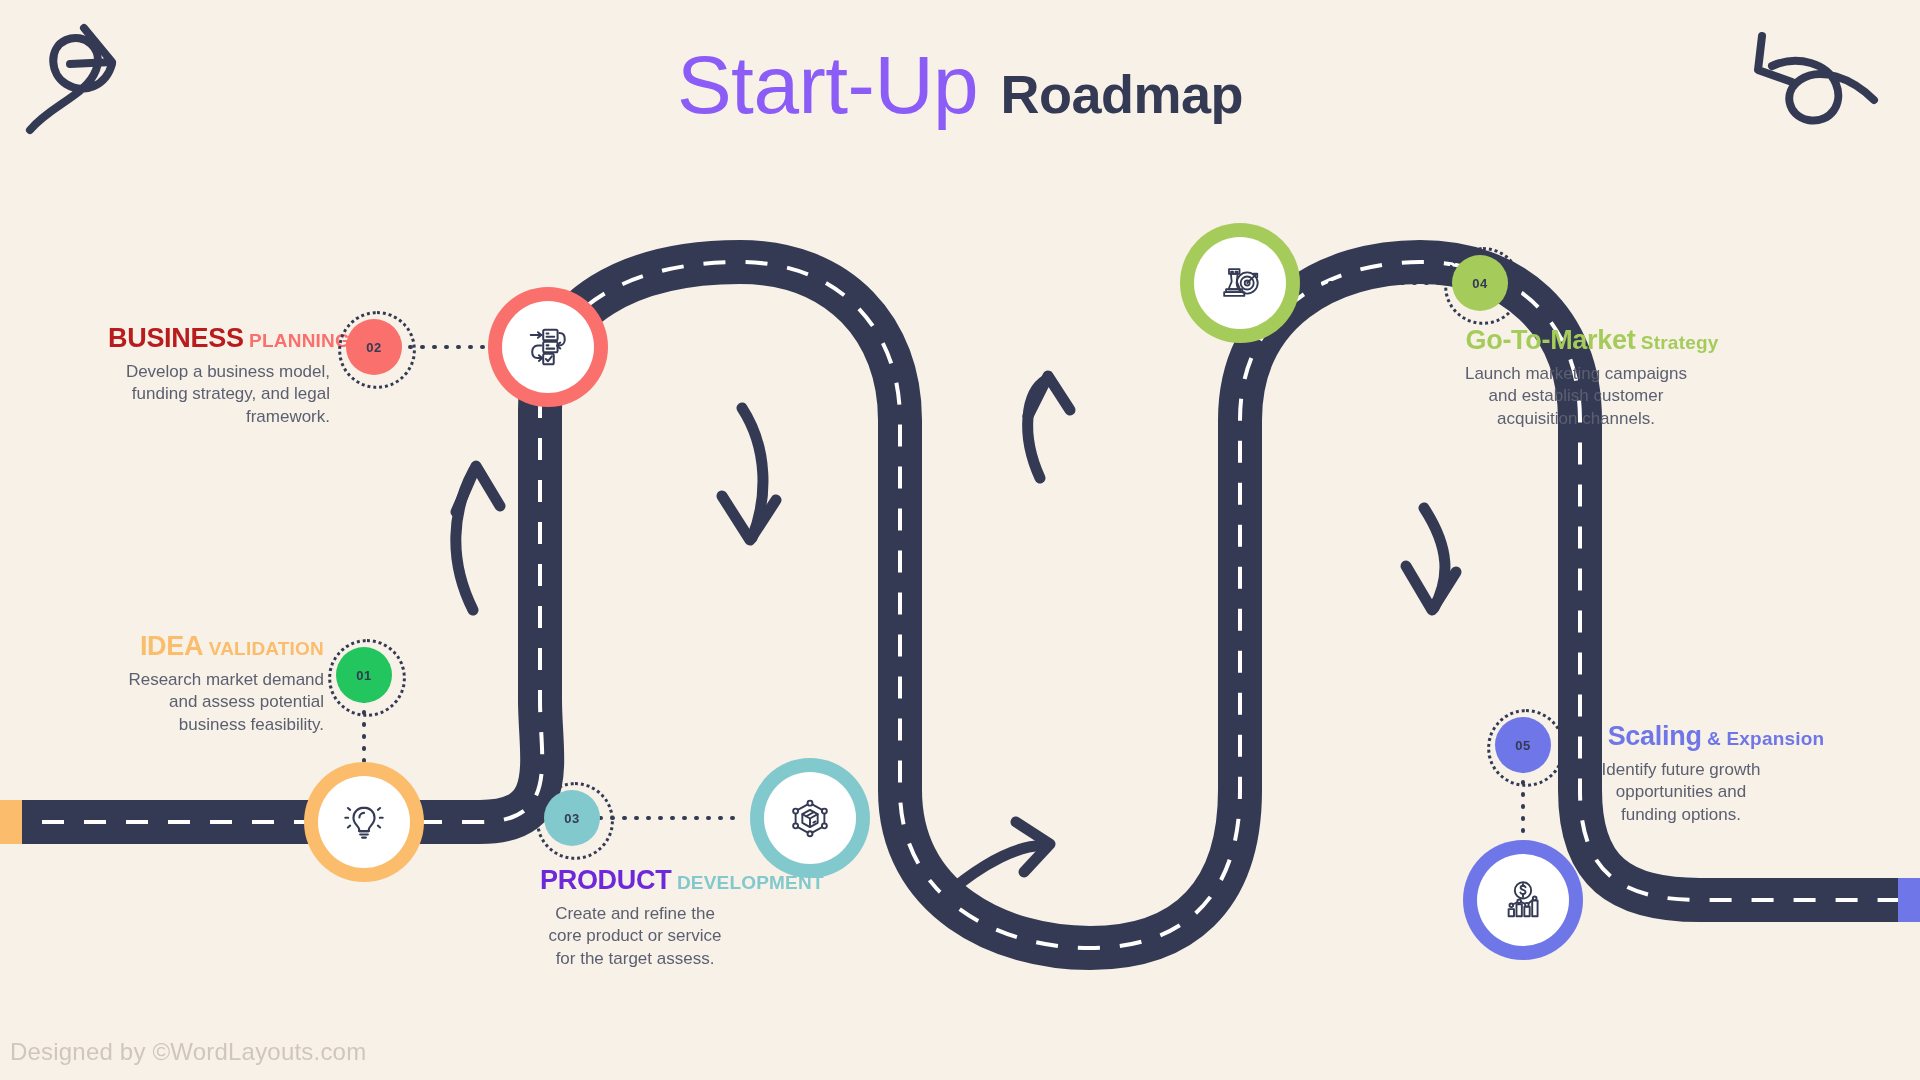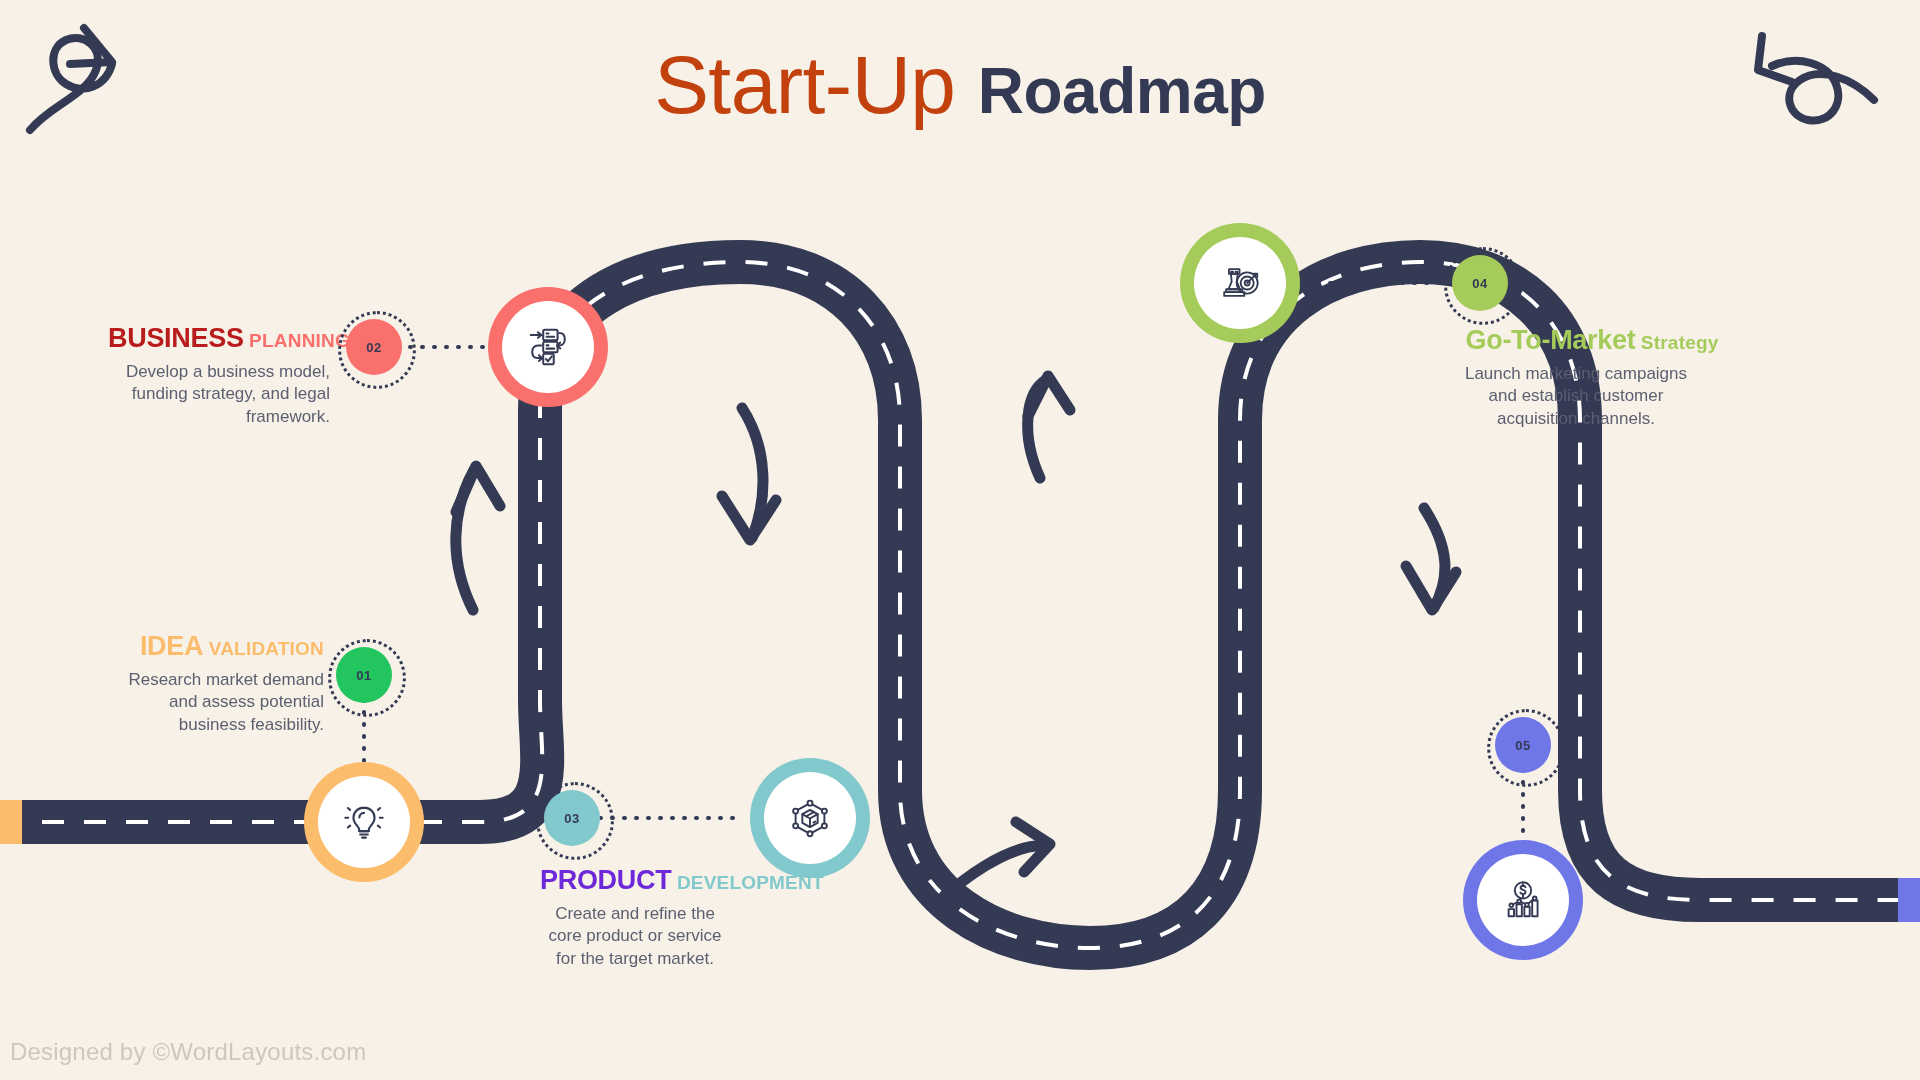--- a/index.html
+++ b/index.html
@@ -24,25 +24,25 @@
   #title {
     position: absolute;
     left: 0; top: 38px;
     width: 1920px;
     text-align: center;
     white-space: nowrap;
   }
   #title .t-light {
     font-size: 82px;
     font-weight: 300;
-    color: #c2410c;
+    color: #8b5cf6;
     letter-spacing: -0.5px;
   }
   #title .t-bold {
-    font-size: 64px;
+    font-size: 54px;
     font-weight: 700;
     color: #343a53;
     letter-spacing: -0.5px;
   }
 
   
   .node {
     position: absolute;
     width: 120px; height: 120px;
     border-radius: 50%;
@@ -286,21 +286,21 @@
           <path d="m26.3 9.8 10.4 5.7M39 19.4v10.2M36.7 33.5 26.3 39.2M21.7 39.2 11.3 33.5M9 29.6V19.4M11.3 15.5 21.7 9.8"></path>
         </svg>
       </span>
     </div>
   </div>
 
   <div class="block align-left" style="left:540px; top:866px; width:250px;">
     <div class="head">
       <span class="h-strong" style="color:#6d28d9;">PRODUCT</span><span class="h-light" style="color:#82c9cd;"> DEVELOPMENT</span>
     </div>
-    <div class="body" style="width:190px;">Create and refine the core product or service for the target market.</div>
+    <div class="body" style="width:190px;">Create and refine the core product or service for the target assess.</div>
   </div>
 
   <div class="badge-ring" style="left:1444px; top:247px;"></div>
   <div class="badge" style="left:1452px; top:255px; background:#a5cc5a;">
     <span>04</span>
   </div>
 
   <div class="node" style="left:1180px; top:223px; background:#a5cc5a;">
     <div class="inner">
       <span>
@@ -345,16 +345,22 @@
           <path d="m11.8 29.5 8.2-4.2 8 3.6 8.2-6.6"></path>
           <circle cx="11.8" cy="29.5" r="1.9" fill="#fff"></circle>
           <circle cx="20" cy="25.3" r="1.9" fill="#fff"></circle>
           <circle cx="28" cy="28.9" r="1.9" fill="#fff"></circle>
           <circle cx="36.2" cy="22.3" r="1.9" fill="#fff"></circle>
         </svg>
       </span>
     </div>
   </div>
 
+  <div class="block align-left" style="left:1586px; top:722px; width:260px;">
+    <div class="head">
+      <span class="h-strong" style="color:#6f76e8;">Scaling</span><span class="h-light" style="color:#6f76e8;"> &amp; Expansion</span>
+    </div>
+    <div class="body" style="width:190px;">Identify future growth opportunities and funding options.</div>
+  </div>
 
   <div id="footer">Designed by ©WordLayouts.com</div>
 
 </div>
 
 </body></html>

